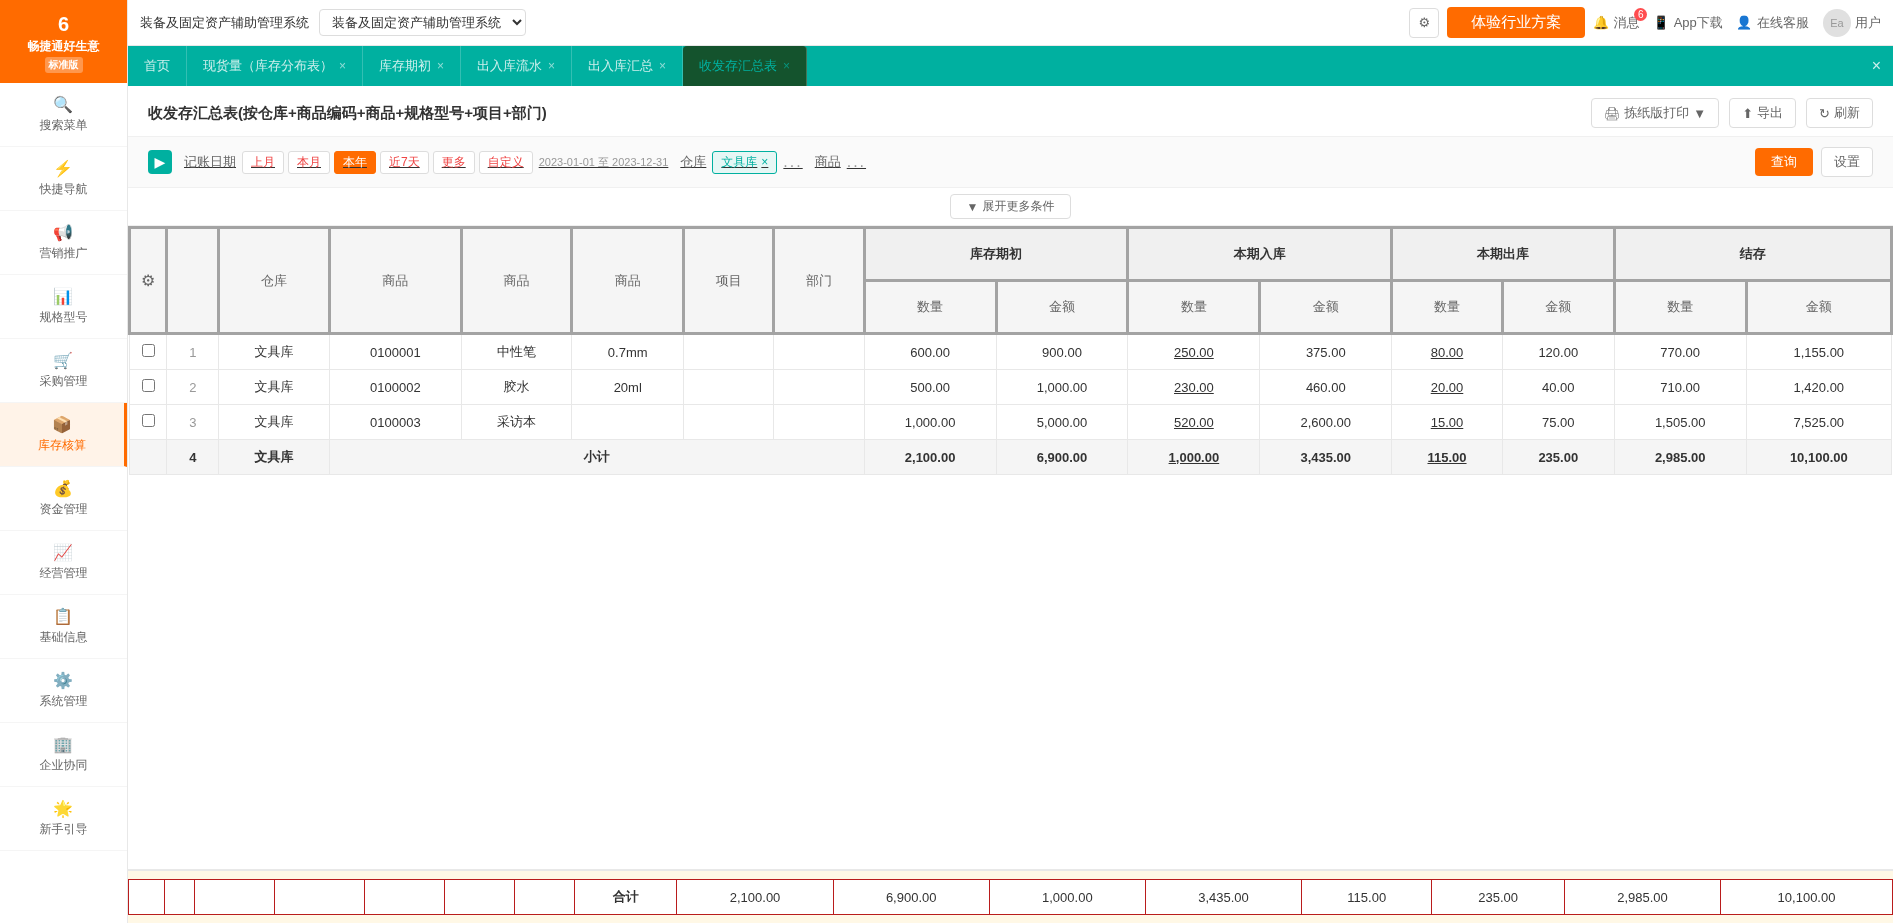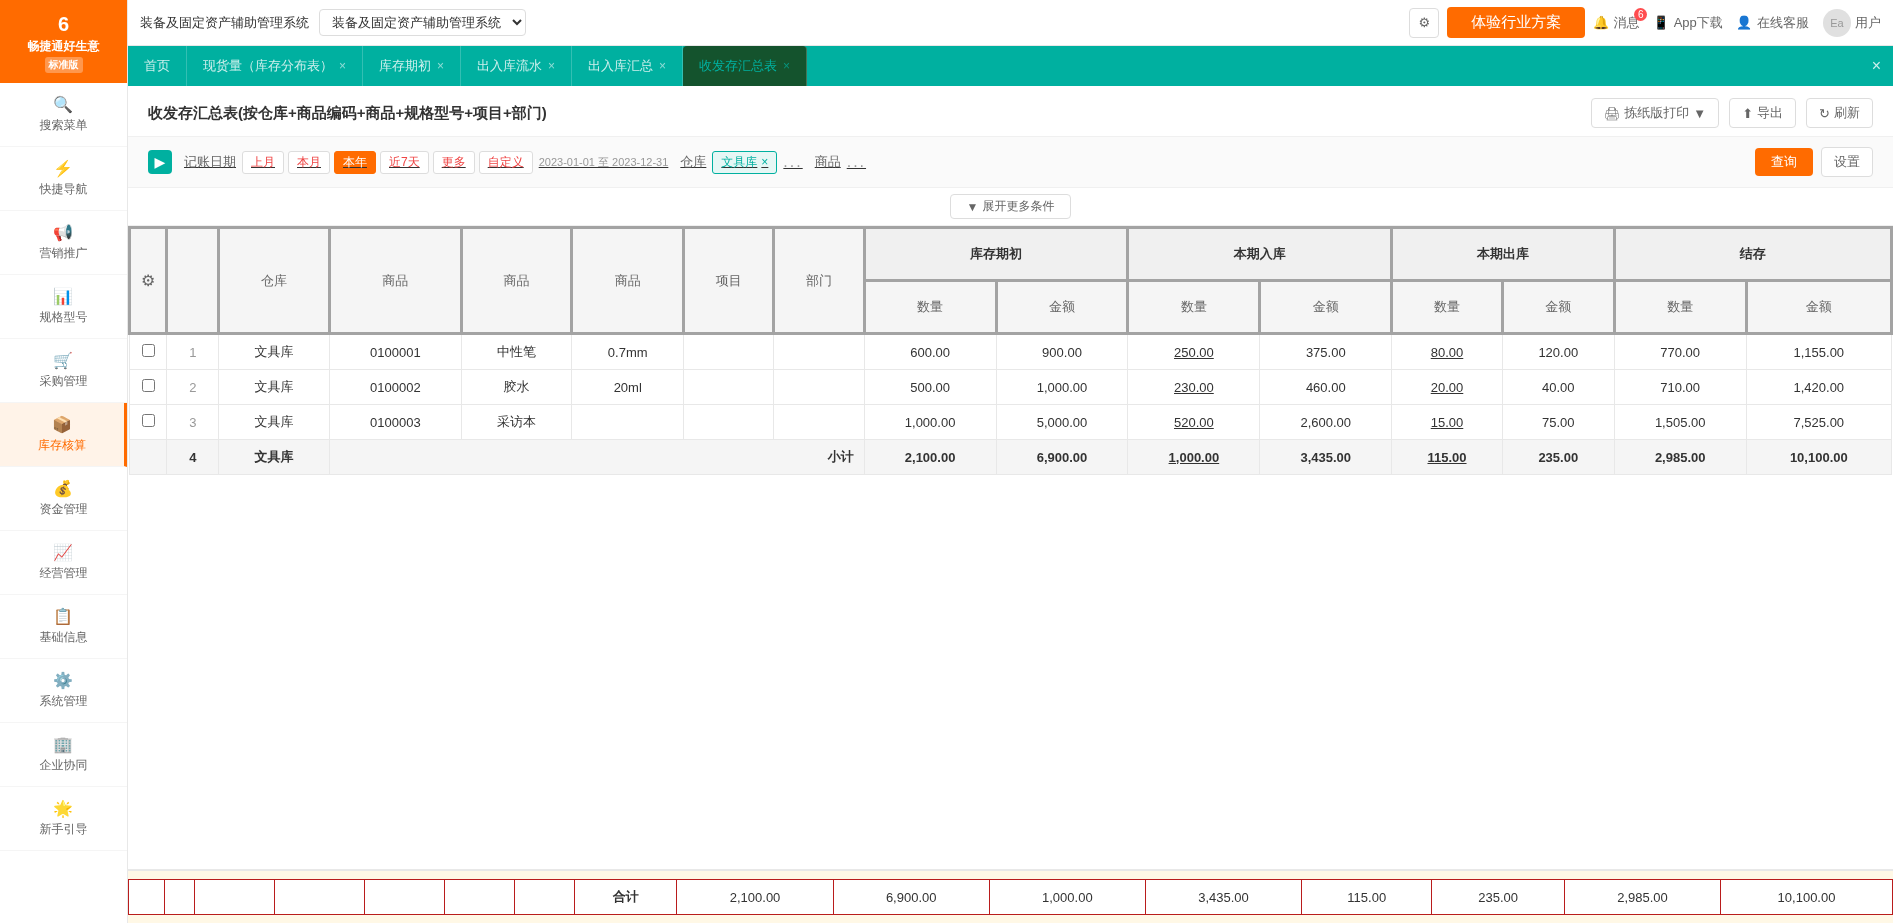--- a/index.html
+++ b/index.html
@@ -70,21 +70,21 @@
 
     
     .table-wrapper { flex: 1; overflow: auto; padding: 0 0 40px; }
     table { width: 100%; border-collapse: collapse; font-size: 13px; }
     thead tr { background: #f5f5f5; }
     thead th { padding: 16px 10px; border: 3px solid #a3a3a3; text-align: center; color: #666; font-weight: normal; white-space: nowrap; }
     thead th.header-group { background: #f0f0f0; font-weight: bold; color: #333; }
     tbody tr { background: #fff; }
     tbody tr.subtotal { background: #f5f5f5; font-weight: bold; }
     tbody td { padding: 8px 10px; border: 1px solid #e8e8e8; text-align: center; color: #333; }
-    tbody td.text-left { text-align: right; }
+    tbody td.text-left { text-align: center; }
     .link-underline { text-decoration: underline; color: #333; cursor: pointer; }
     .settings-icon-cell { width: 36px; text-align: center; }
     .table-settings-btn { border: none; background: none; cursor: pointer; color: #666; font-size: 16px; }
 
     
     .table-footer { position: sticky; bottom: 0; background: #fff8e6; border-top: 2px solid #e8e8e8; display: flex; align-items: center; padding: 8px 0; font-size: 13px; }
     .footer-table { width: 100%; border-collapse: collapse; }
     .footer-table td { padding: 8px 10px; text-align: center; border: 1px solid #b91c1c; color: #333; font-weight: normal; }
     .footer-table td.footer-label { font-weight: bold; color: #333; }
 

